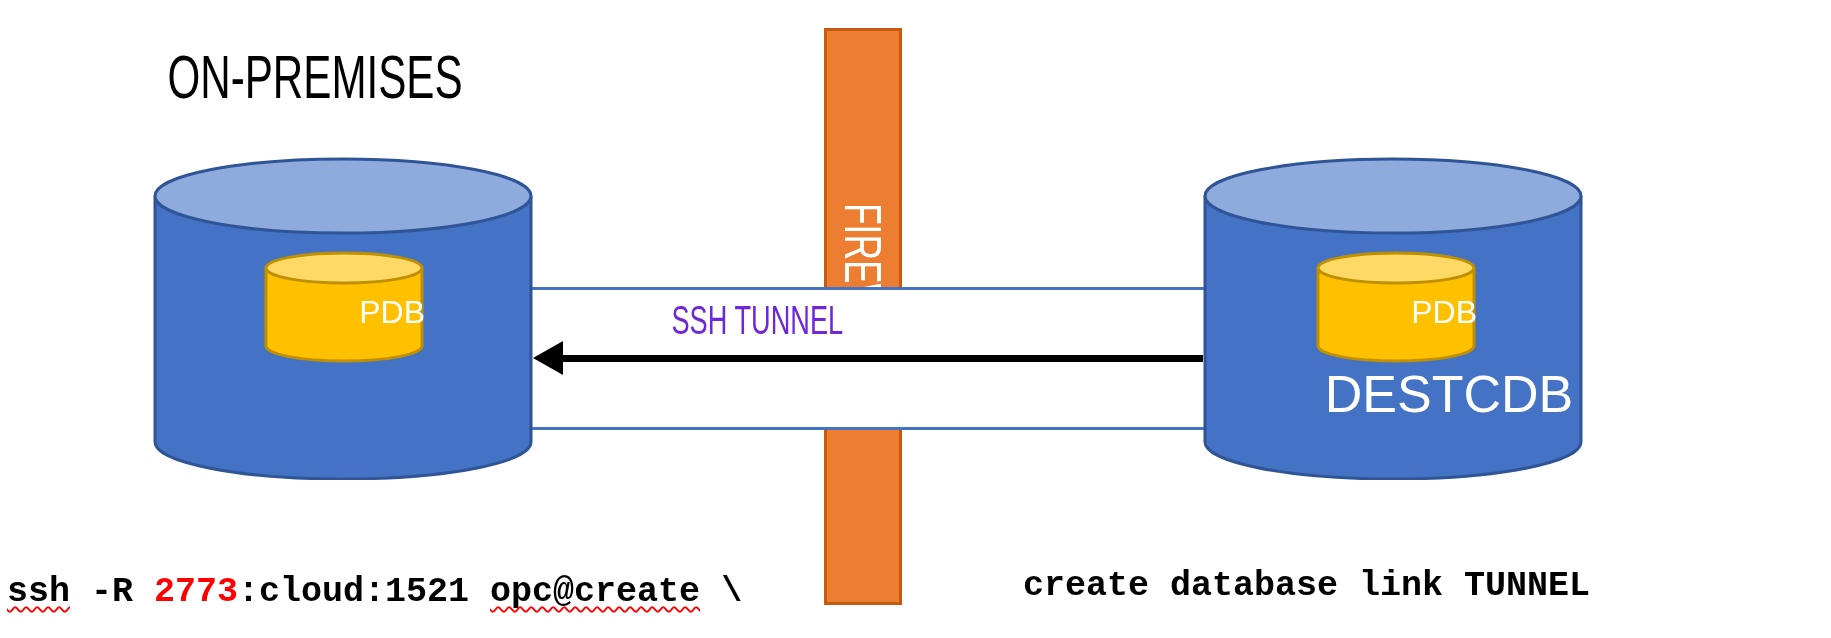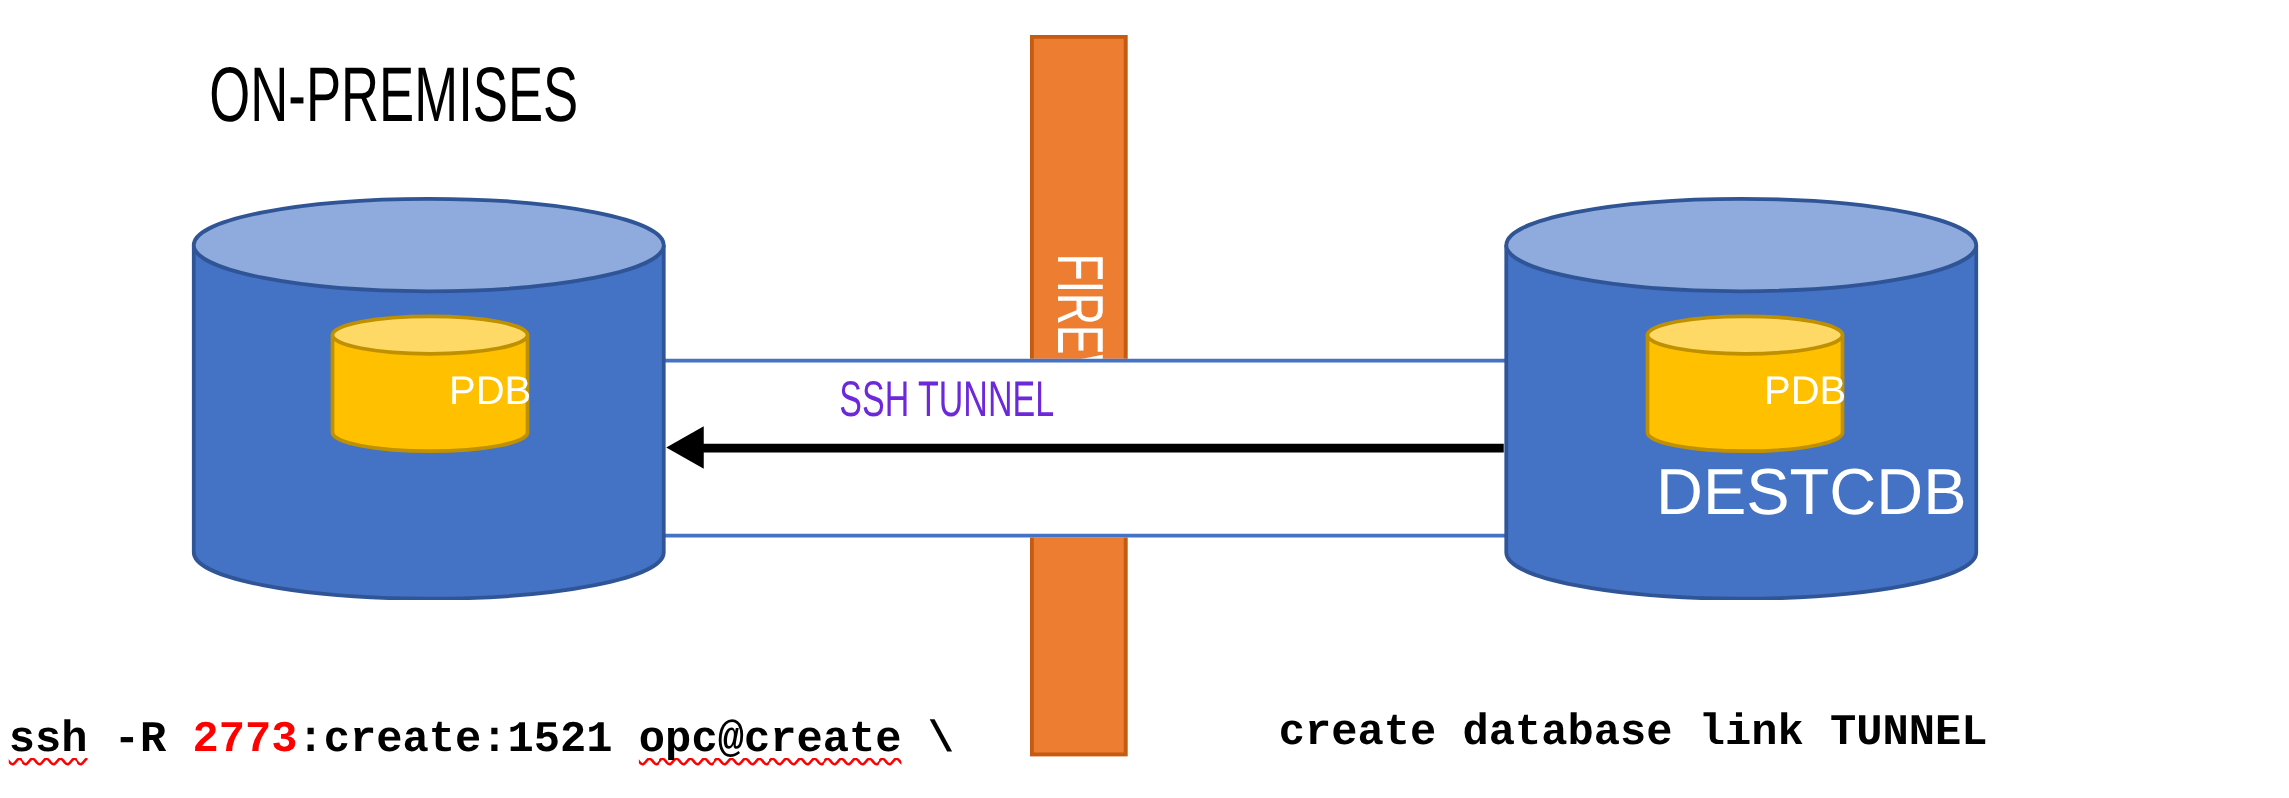--- a/index.html
+++ b/index.html
@@ -103,21 +103,21 @@
     <ellipse cx="192" cy="40" rx="188" ry="37" fill="#8FAADC" stroke="#2F5597" stroke-width="3"></ellipse>
   </svg>
   <svg class="cyl" style="left:1315px; top:250px;" width="162" height="116" viewBox="0 0 162 116">
     <path d="M3,18 V96 A78,15 0 0 0 159,96 V18" fill="#FFC000" stroke="#BF9000" stroke-width="3"></path>
     <ellipse cx="81" cy="18" rx="78" ry="15" fill="#FFD966" stroke="#BF9000" stroke-width="3"></ellipse>
   </svg>
   <div class="cyl-label pdb-label" style="left:1315px; top:288px; width:162px;">PDB</div>
   <div class="cyl-label cdb-label" style="left:1259px; top:368px; width:380px;">DESTCDB</div>
 
   <div class="cmd cmd-left">
-    <div><span class="sp">ssh</span><span> -R </span><span class="red">2773</span><span>:create:1521 </span><span class="sp">opc@create</span><span> \</span></div>
+    <div><span class="sp">ssh</span><span> -R </span><span class="red">2773</span><span>:cloud:1521 </span><span class="sp">opc@create</span><span> \</span></div>
     
   </div>
 
   <div class="cmd cmd-right">
     <div>create database link TUNNEL</div>
     
   </div>
 
 </div>
 

